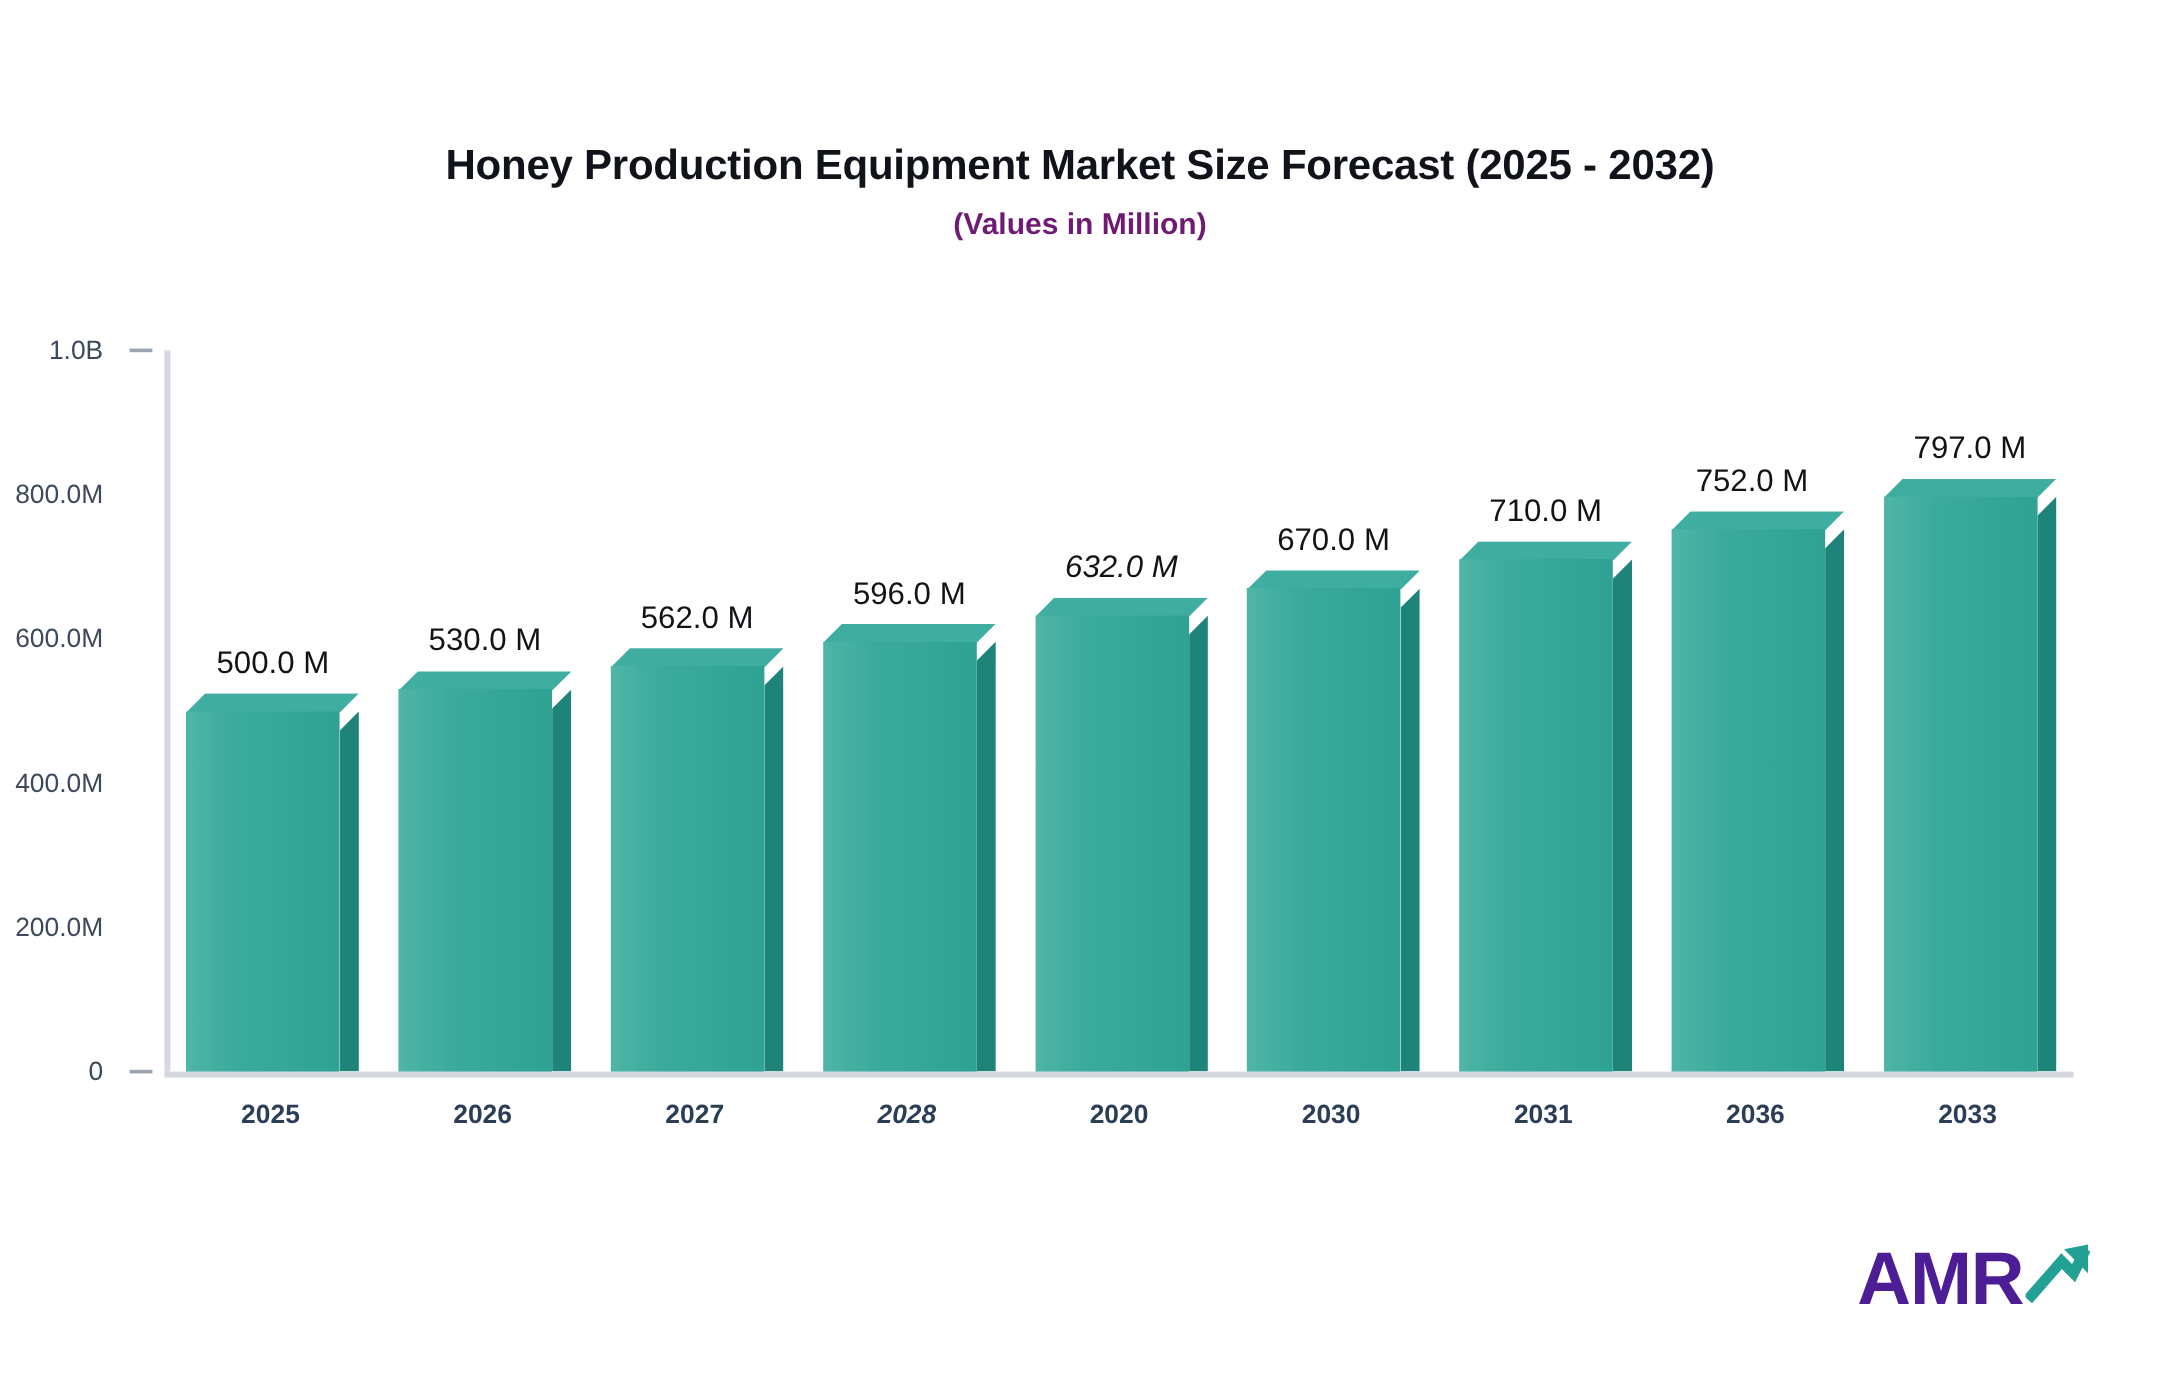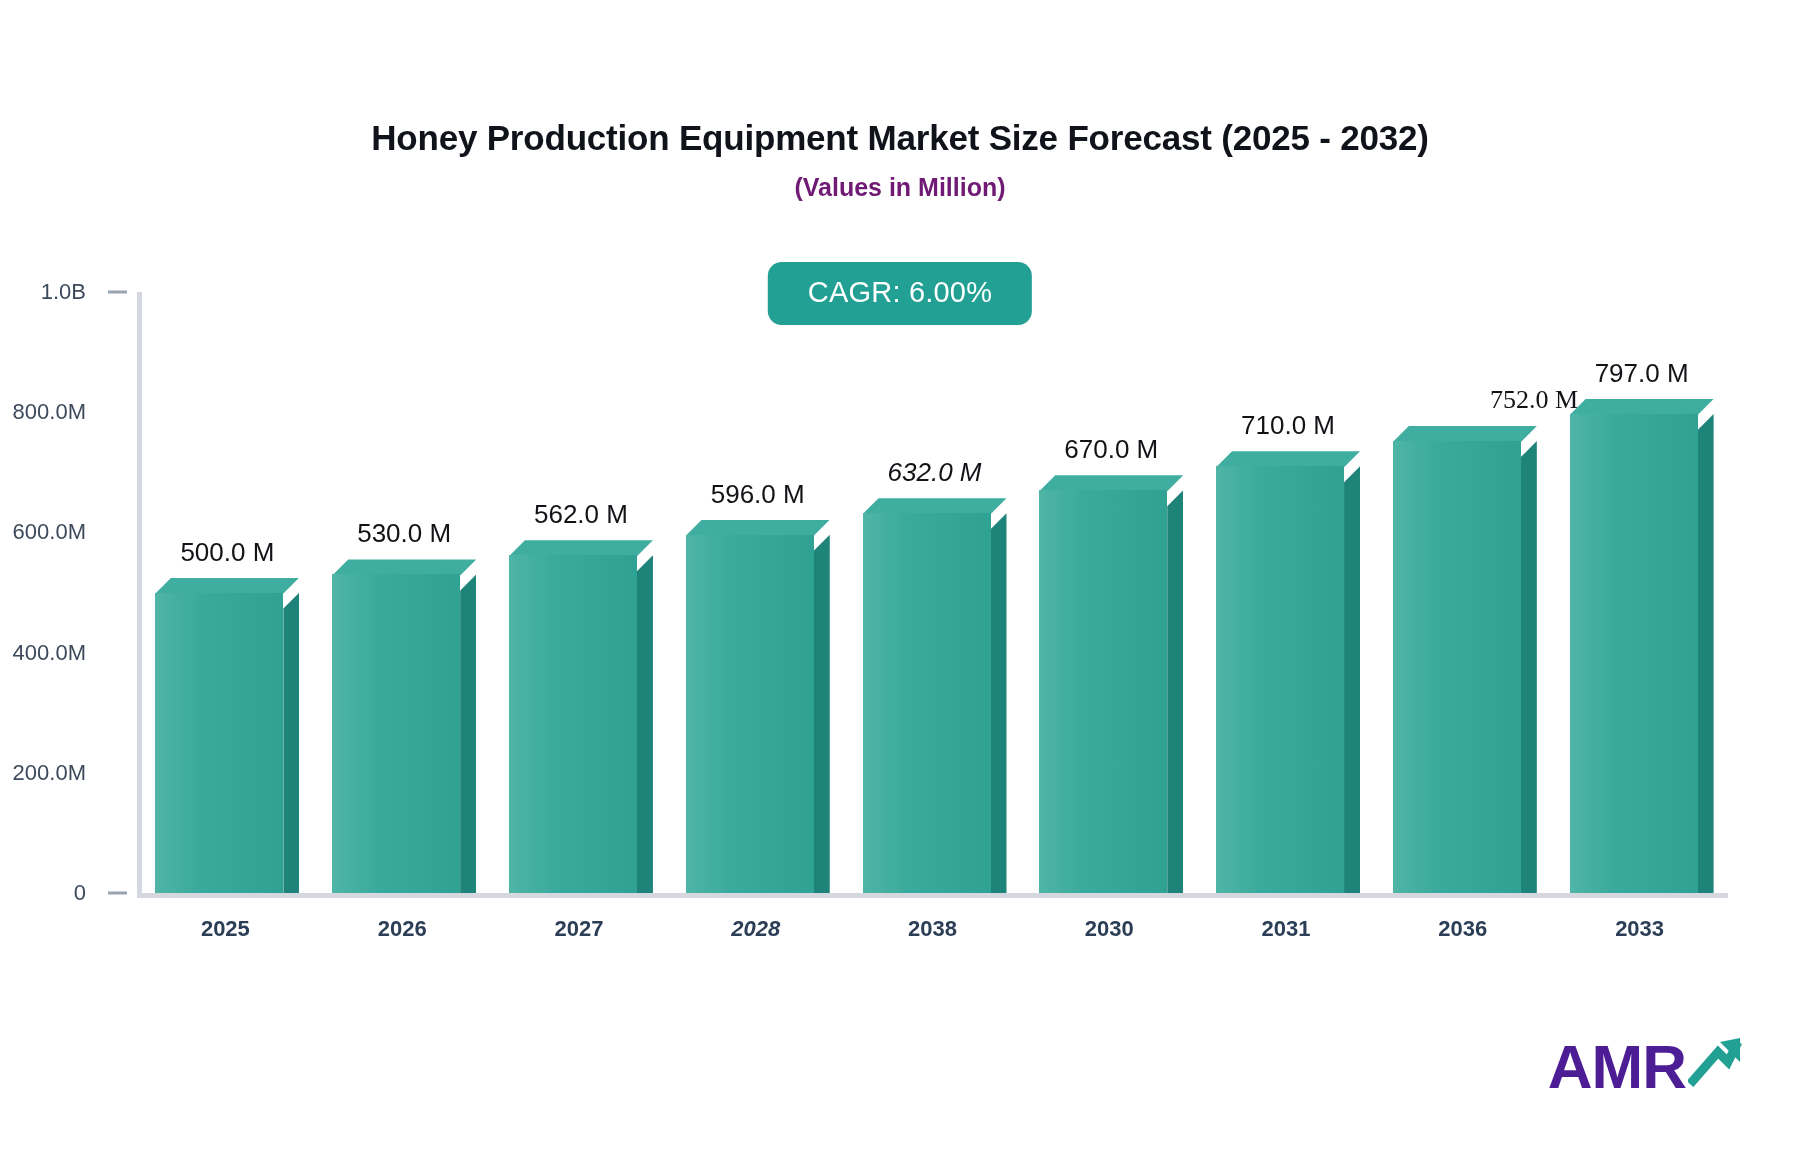--- a/index.html
+++ b/index.html
@@ -162,38 +162,37 @@
   #amr-arrow { margin-left: 2px; margin-bottom: 6px; }
 </style>
 </head>
 <body>
 
 <div id="page">
 
   <div id="chart-title">Honey Production Equipment Market Size Forecast (2025 - 2032)</div>
   <div id="chart-subtitle">(Values in Million)</div>
 
-  <div id="cagr-badge">CAGR: 6.00%</div>
 
   <div id="y-axis-ticks">
       <div class="ytick" style="top: 292px;">1.0B</div>
       <div class="ytick-dash" style="top: 292px;"></div>
       <div class="ytick" style="top: 412.2px;">800.0M</div>
       <div class="ytick" style="top: 532.4px;">600.0M</div>
       <div class="ytick" style="top: 652.6px;">400.0M</div>
       <div class="ytick" style="top: 772.8px;">200.0M</div>
       <div class="ytick" style="top: 893px;">0</div>
       <div class="ytick-dash" style="top: 893px;"></div>
     </div>
   <div id="x-axis-ticks">
       <div class="xtick" style="left: 225.389px;">2025</div>
       <div class="xtick" style="left: 402.167px;">2026</div>
       <div class="xtick" style="left: 578.944px;">2027</div>
       <div class="xtick" style="left: 755.722px; font-style: italic;">2028</div>
-      <div class="xtick" style="left: 932.5px;">2038</div>
+      <div class="xtick" style="left: 932.5px;">2020</div>
       <div class="xtick" style="left: 1109.28px; text-align: center;">2030</div>
       <div class="xtick" style="left: 1286.06px;">2031</div>
       <div class="xtick" style="left: 1462.83px;">2036</div>
       <div class="xtick" style="left: 1639.61px;">2033</div>
     </div>
 
   <div id="plot">
     <div id="y-axis-line"></div>
     <div id="x-axis-line"></div>
     <div id="bars">
@@ -237,21 +236,21 @@
           <div class="bar-side" style="left: 128px; width: 16px; height: 426.71px; bottom: 0px; clip-path: polygon(0px 16px, 100% 0px, 100% 100%, 0px 100%);"></div>
           <div class="bar-top" style="left: 0px; width: 144px; height: 16px; bottom: 425.71px; clip-path: polygon(0px 100%, 16px 0px, 100% 0px, 128px 100%);"></div>
           <div class="bar-front" style="width: 128px; height: 426.71px;"></div>
         </div>
         <div class="bar-label" style="left: 1151.06px; top: 118.29px;">710.0 M</div>
         <div class="bar-group" style="left: 1255.83px; top: 0px; width: 144px; height: 601px;">
           <div class="bar-side" style="left: 128px; width: 16px; height: 451.952px; bottom: 0px; clip-path: polygon(0px 16px, 100% 0px, 100% 100%, 0px 100%);"></div>
           <div class="bar-top" style="left: 0px; width: 144px; height: 16px; bottom: 450.952px; clip-path: polygon(0px 100%, 16px 0px, 100% 0px, 128px 100%);"></div>
           <div class="bar-front" style="width: 128px; height: 451.952px;"></div>
         </div>
-        <div class="bar-label" style="left: 1397px; top: 93.048px; font-family: Liberation Serif, serif;">752.0 M</div>
+        <div class="bar-label" style="left: 1323px; top: 93.048px;">752.0 M</div>
         <div class="bar-group" style="left: 1432.61px; top: 0px; width: 144px; height: 601px;">
           <div class="bar-side" style="left: 128px; width: 16px; height: 478.997px; bottom: 0px; clip-path: polygon(0px 16px, 100% 0px, 100% 100%, 0px 100%);"></div>
           <div class="bar-top" style="left: 0px; width: 144px; height: 16px; bottom: 477.997px; clip-path: polygon(0px 100%, 16px 0px, 100% 0px, 128px 100%);"></div>
           <div class="bar-front" style="width: 128px; height: 478.997px;"></div>
         </div>
         <div class="bar-label" style="left: 1504.61px; top: 66.003px;">797.0 M</div>
       </div>
   </div>
 
   <div id="amr-logo">

